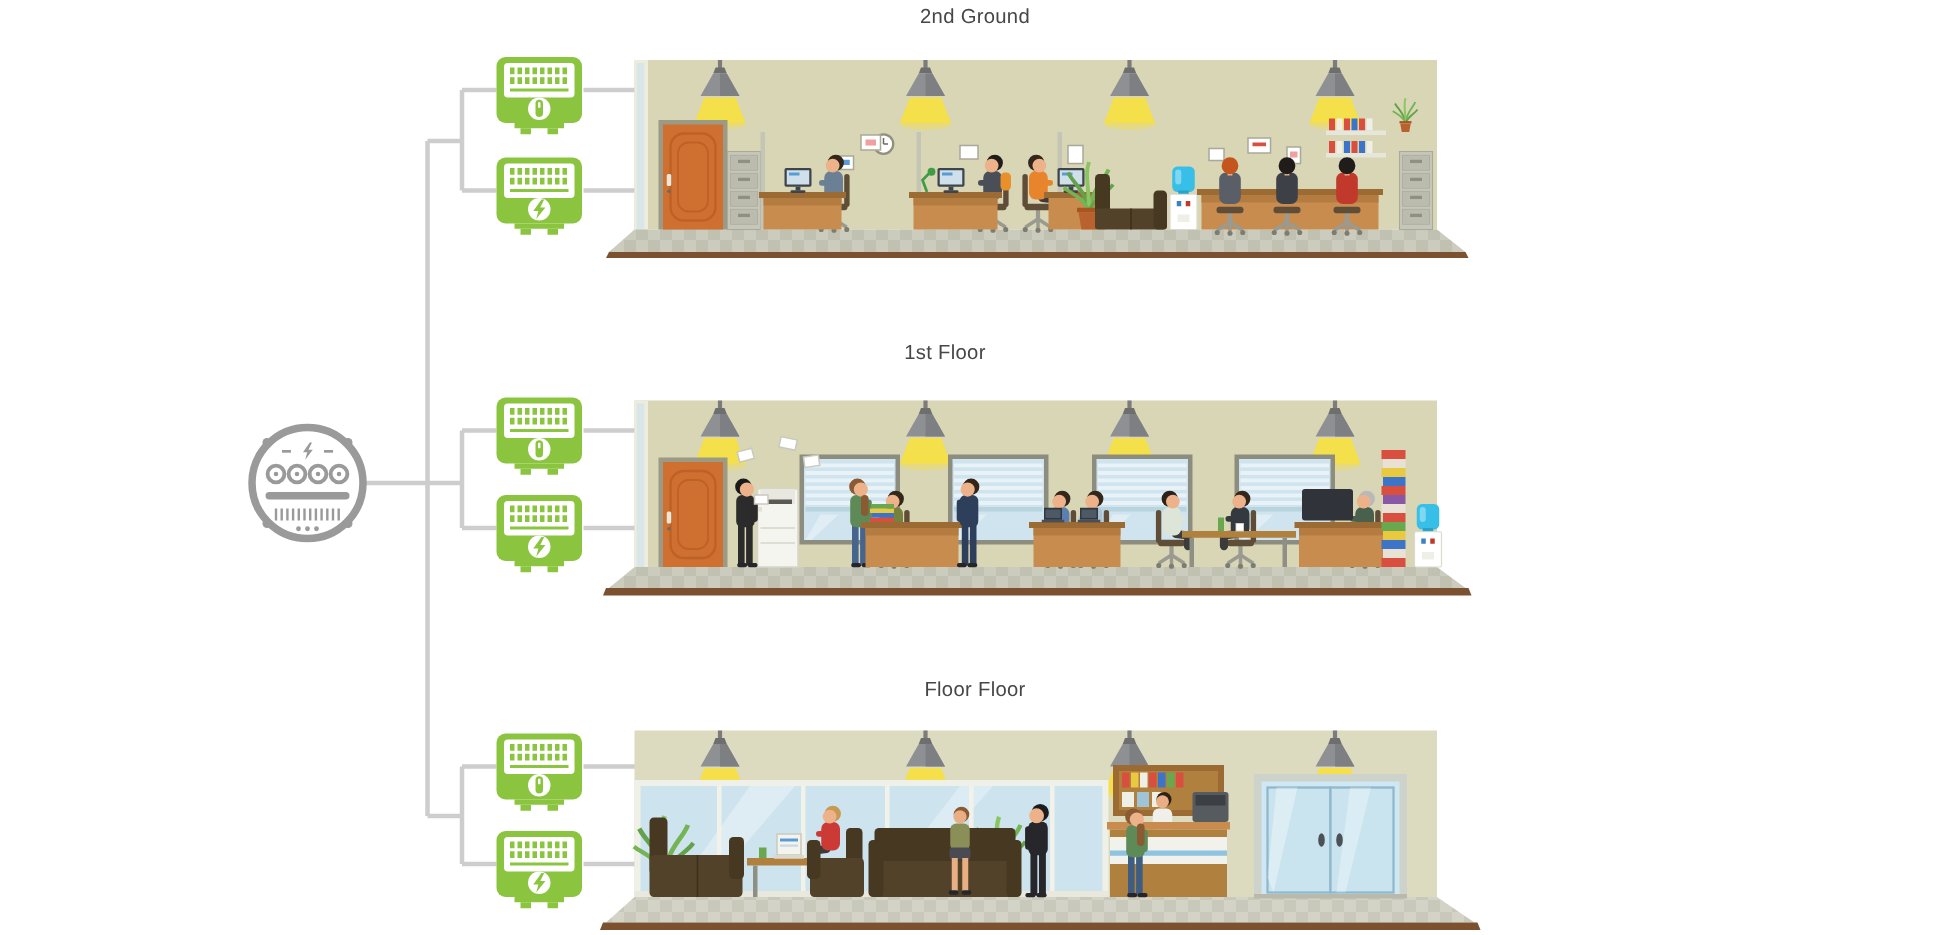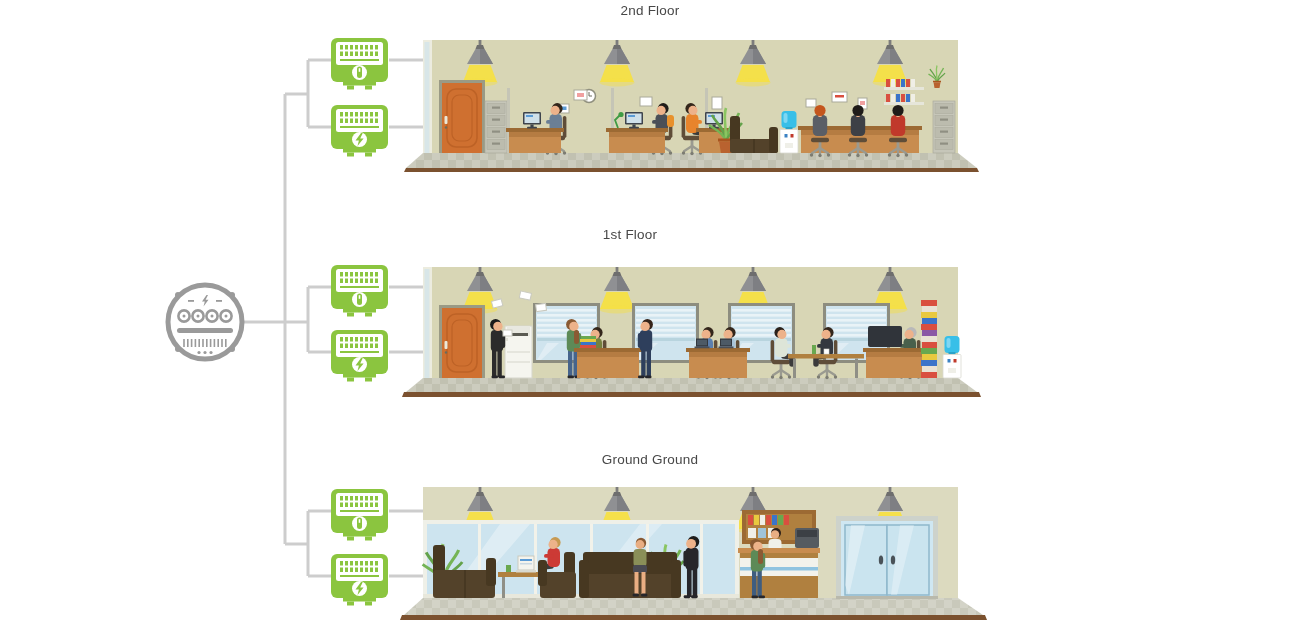--- a/index.html
+++ b/index.html
@@ -10,23 +10,23 @@
   #lbl-second{left:550px;top:3px;}
   #lbl-first{left:530px;top:227px;}
   #lbl-ground{left:550px;top:452px;}
   svg{position:absolute;left:0;top:0;}
 </style>
 </head>
 <body>
 
 <div class="canvas">
 
-  <div class="floor-label" id="lbl-second">2nd Floor</div>
+  <div class="floor-label" id="lbl-second">2nd Ground</div>
   <div class="floor-label" id="lbl-first">1st Floor</div>
-  <div class="floor-label" id="lbl-ground">Ground Ground</div>
+  <div class="floor-label" id="lbl-ground">Floor Floor</div>
 
   <svg width="1296" height="623" viewBox="0 0 1296 623">
     <defs>
       <pattern id="tilesA" width="16" height="16" patternUnits="userSpaceOnUse">
         <rect width="16" height="16" fill="#ccccbe"></rect>
         <rect width="8" height="8" fill="#c1c1b1"></rect>
         <rect x="8" y="8" width="8" height="8" fill="#c1c1b1"></rect>
       </pattern>
       <pattern id="tilesB" width="16" height="16" patternUnits="userSpaceOnUse">
         <rect width="16" height="16" fill="#d3d3c7"></rect>

